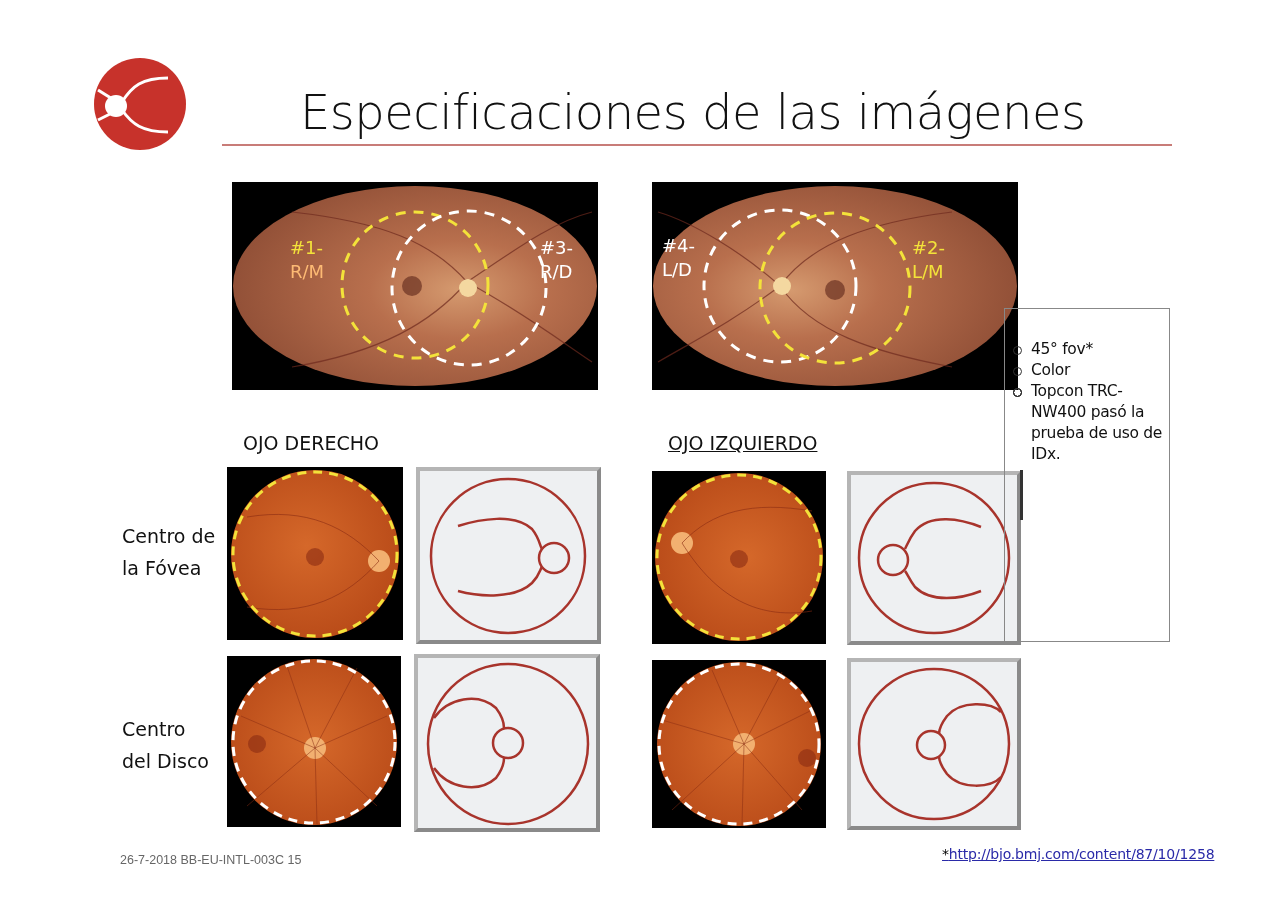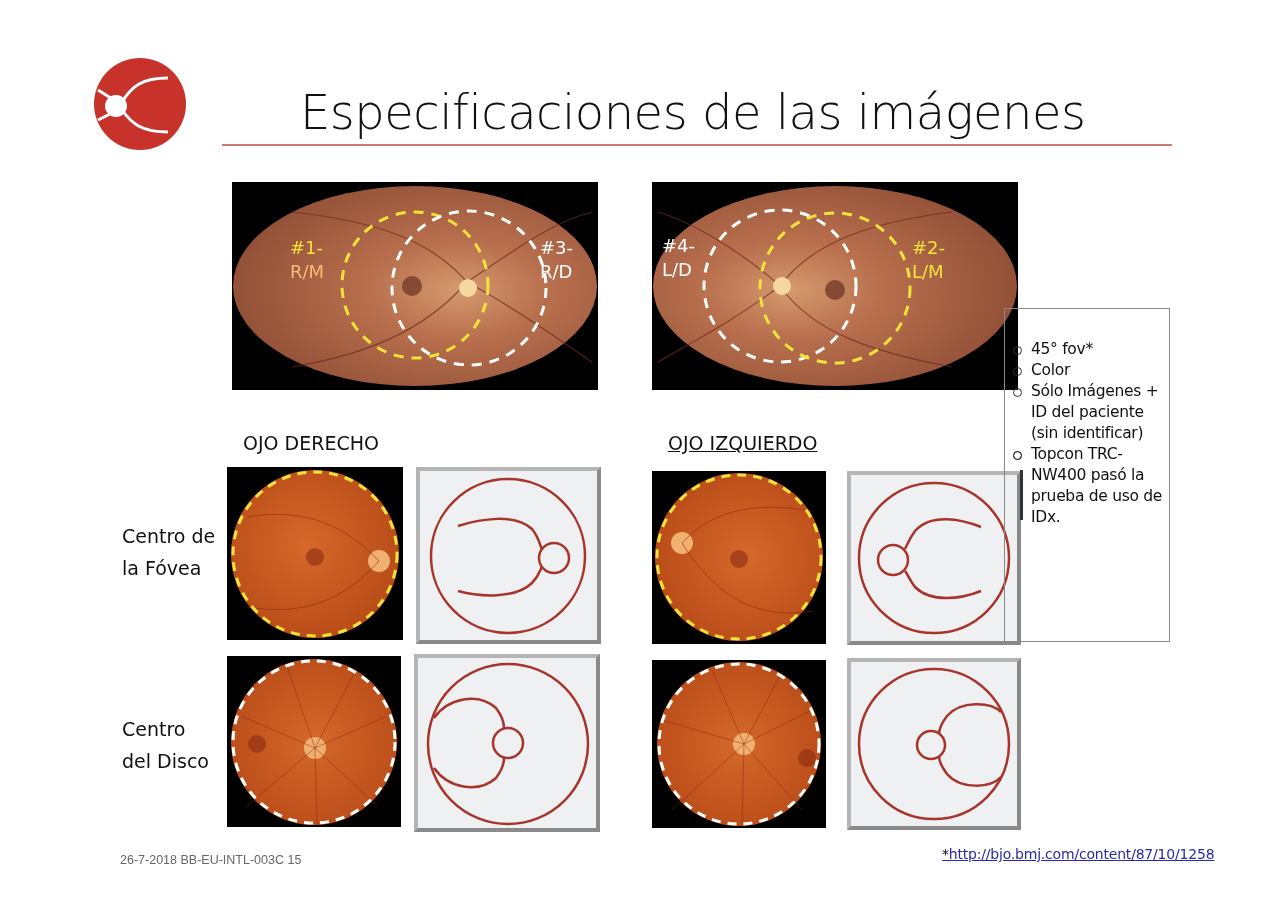--- a/index.html
+++ b/index.html
@@ -238,21 +238,21 @@
       <path d="M150 115 C 140 126, 110 128, 96 112 C 90 104, 88 98, 88 94"></path>
       <circle cx="80" cy="83" r="14"></circle>
     </g>
   </svg>
 </div>
 
 <div class="abs specs-box">
   <ul>
     <li><span class="bullet"></span><span>45° fov*</span></li>
     <li><span class="bullet"></span><span>Color</span></li>
-    <li><span class="bullet"></span><span>Sólo Imágenes + ID del paciente (sin identificar)</span></li>
+    <li><span class="bullet"></span></li>
     <li><span class="bullet"></span></li>
     <li><span class="bullet"></span><span>Topcon TRC-NW400 pasó la prueba de uso de IDx.</span></li>
   </ul>
 </div>
 
 <div class="abs footer-left">26-7-2018 BB-EU-INTL-003C 15</div>
 <a class="abs footer-link">
   <span class="star">*</span><span>http://bjo.bmj.com/content/87/10/1258</span>
 </a>
 

